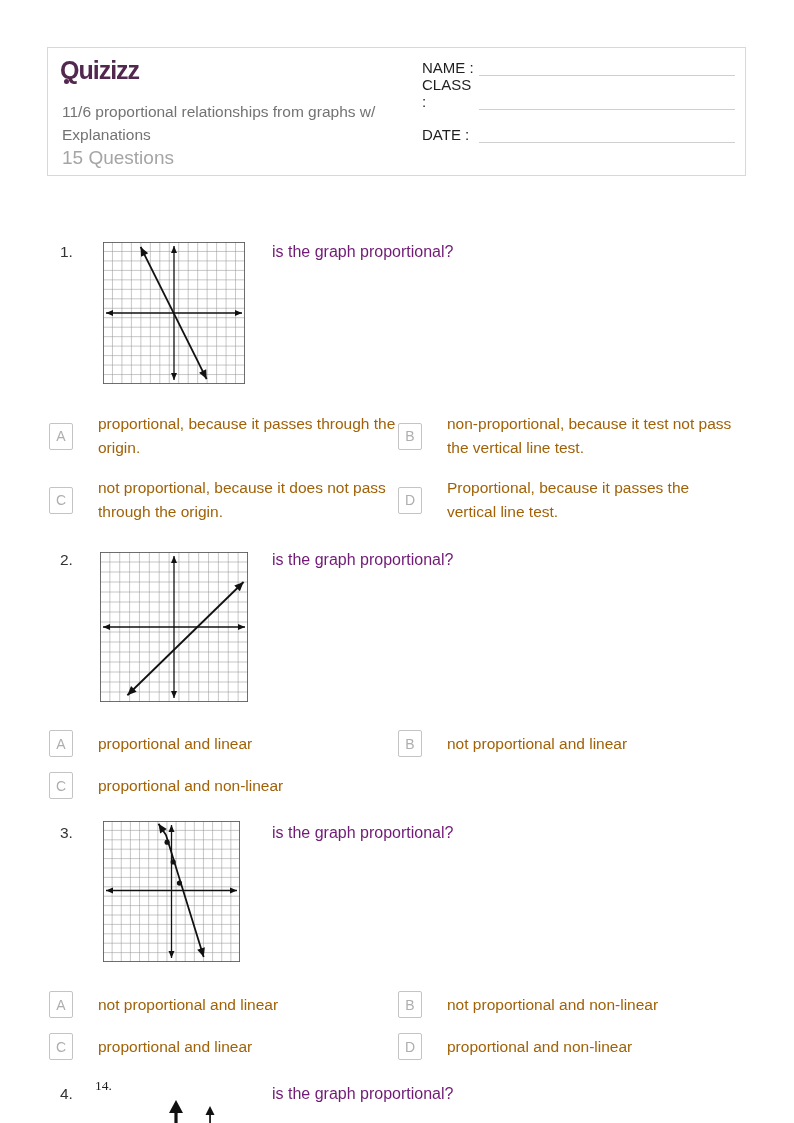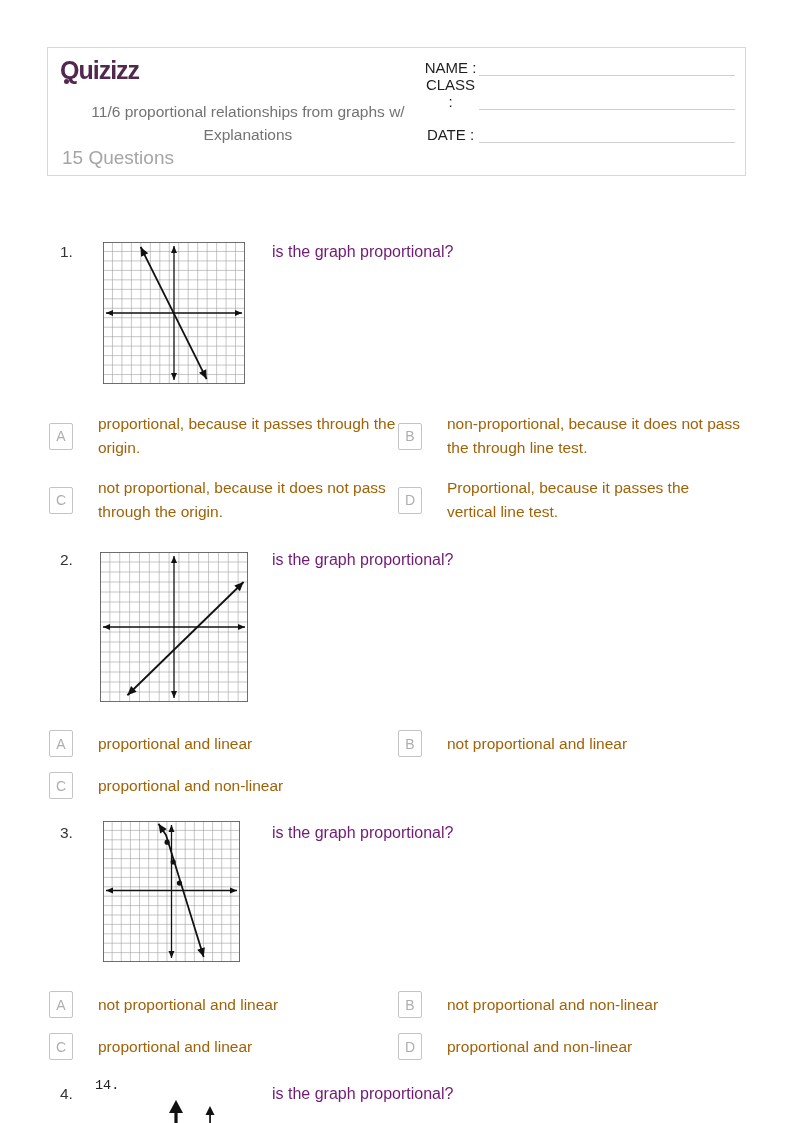--- a/index.html
+++ b/index.html
@@ -1,21 +1,21 @@
 <!DOCTYPE html>
 <html><head>
 <meta charset="utf-8">
 <style>
   html,body{margin:0;padding:0;background:#ffffff;}
   .page{position:relative;width:794px;height:1123px;background:#ffffff;overflow:hidden;
         font-family:"Liberation Sans","DejaVu Sans",sans-serif;color:#3b3b3b;}
 
   
   .hdr{position:absolute;left:47px;top:47px;width:699px;height:129px;
-       border:1px solid #d8d8d8;background:#fff;box-sizing:border-box;text-align:center;}
+       border:1px solid #d8d8d8;background:#fff;box-sizing:border-box;}
   .logo{position:absolute;left:12px;top:8px;font-size:25px;font-weight:700;
         color:#53284f;letter-spacing:-1px;}
   .logo-dot{position:absolute;left:4px;top:23px;width:5px;height:5px;border-radius:50%;
         background:#53284f;}
   .hdr-title{position:absolute;left:14px;top:52px;width:372px;font-size:15.5px;
         line-height:23px;color:#737373;}
   .hdr-sub{position:absolute;left:14px;top:99px;font-size:19px;color:#a5a5a5;}
   .frow{position:absolute;left:374px;width:313px;height:20px;display:flex;align-items:flex-end;}
   .flabel{font-size:15px;color:#1f1f1f;width:57px;flex-shrink:0;}
   .fline{flex:1;border-bottom:1px solid #cfcfcf;height:17px;}
@@ -107,21 +107,21 @@
         <polygon points="103.66,137.03 96.0573688765007,130.7690096630006 103.21278640450004,127.19130089900092" fill="#111111"></polygon>
       </svg></div>
   <span class="qprompt" style="left:272px;top:243px;">is the graph proportional?</span>
 
   <div class="opt" style="left:49px;top:412px;width:360px;">
     <span class="optbox">A</span>
     <span class="opttext">proportional, because it passes through the origin.</span>
   </div>
   <div class="opt" style="left:398px;top:412px;width:344px;">
     <span class="optbox">B</span>
-    <span class="opttext">non-proportional, because it does not pass the through line test.</span>
+    <span class="opttext">non-proportional, because it test not pass the vertical line test.</span>
   </div>
   <div class="opt" style="left:49px;top:476px;width:360px;">
     <span class="optbox">C</span>
     <span class="opttext">not proportional, because it does not pass through the origin.</span>
   </div>
   <div class="opt" style="left:398px;top:476px;width:344px;">
     <span class="optbox">D</span>
     <span class="opttext">Proportional, because it passes the vertical line test.</span>
   </div>
 
@@ -246,21 +246,21 @@
   <div class="opt" style="left:49px;top:1033px;width:360px;">
     <span class="optbox">C</span>
     <span class="opttext">proportional and linear</span>
   </div>
   <div class="opt" style="left:398px;top:1033px;width:344px;">
     <span class="optbox">D</span>
     <span class="opttext">proportional and non-linear</span>
   </div>
 
   <span class="qnum" style="left:60px;top:1085px;">4.</span>
-  <span class="fig-label" style="left:95px;top:1078px;font-family:Liberation Mono, monospace;">14.</span>
+  <span class="fig-label" style="left:95px;top:1078px;">14.</span>
   <span class="qprompt" style="left:272px;top:1085px;">is the graph proportional?</span>
   <div class="graph" style="left:160px;top:1098px;">
     <svg width="70" height="25" viewBox="0 0 70 25">
       <g>
         <polygon points="16,2 9,15 23,15" fill="#111"></polygon>
         <rect x="14.4" y="13" width="3.2" height="12" fill="#111"></rect>
       </g>
       <g>
         <polygon points="50,8 45.5,17 54.5,17" fill="#111"></polygon>
         <rect x="49.2" y="15" width="1.7" height="10" fill="#111"></rect>

